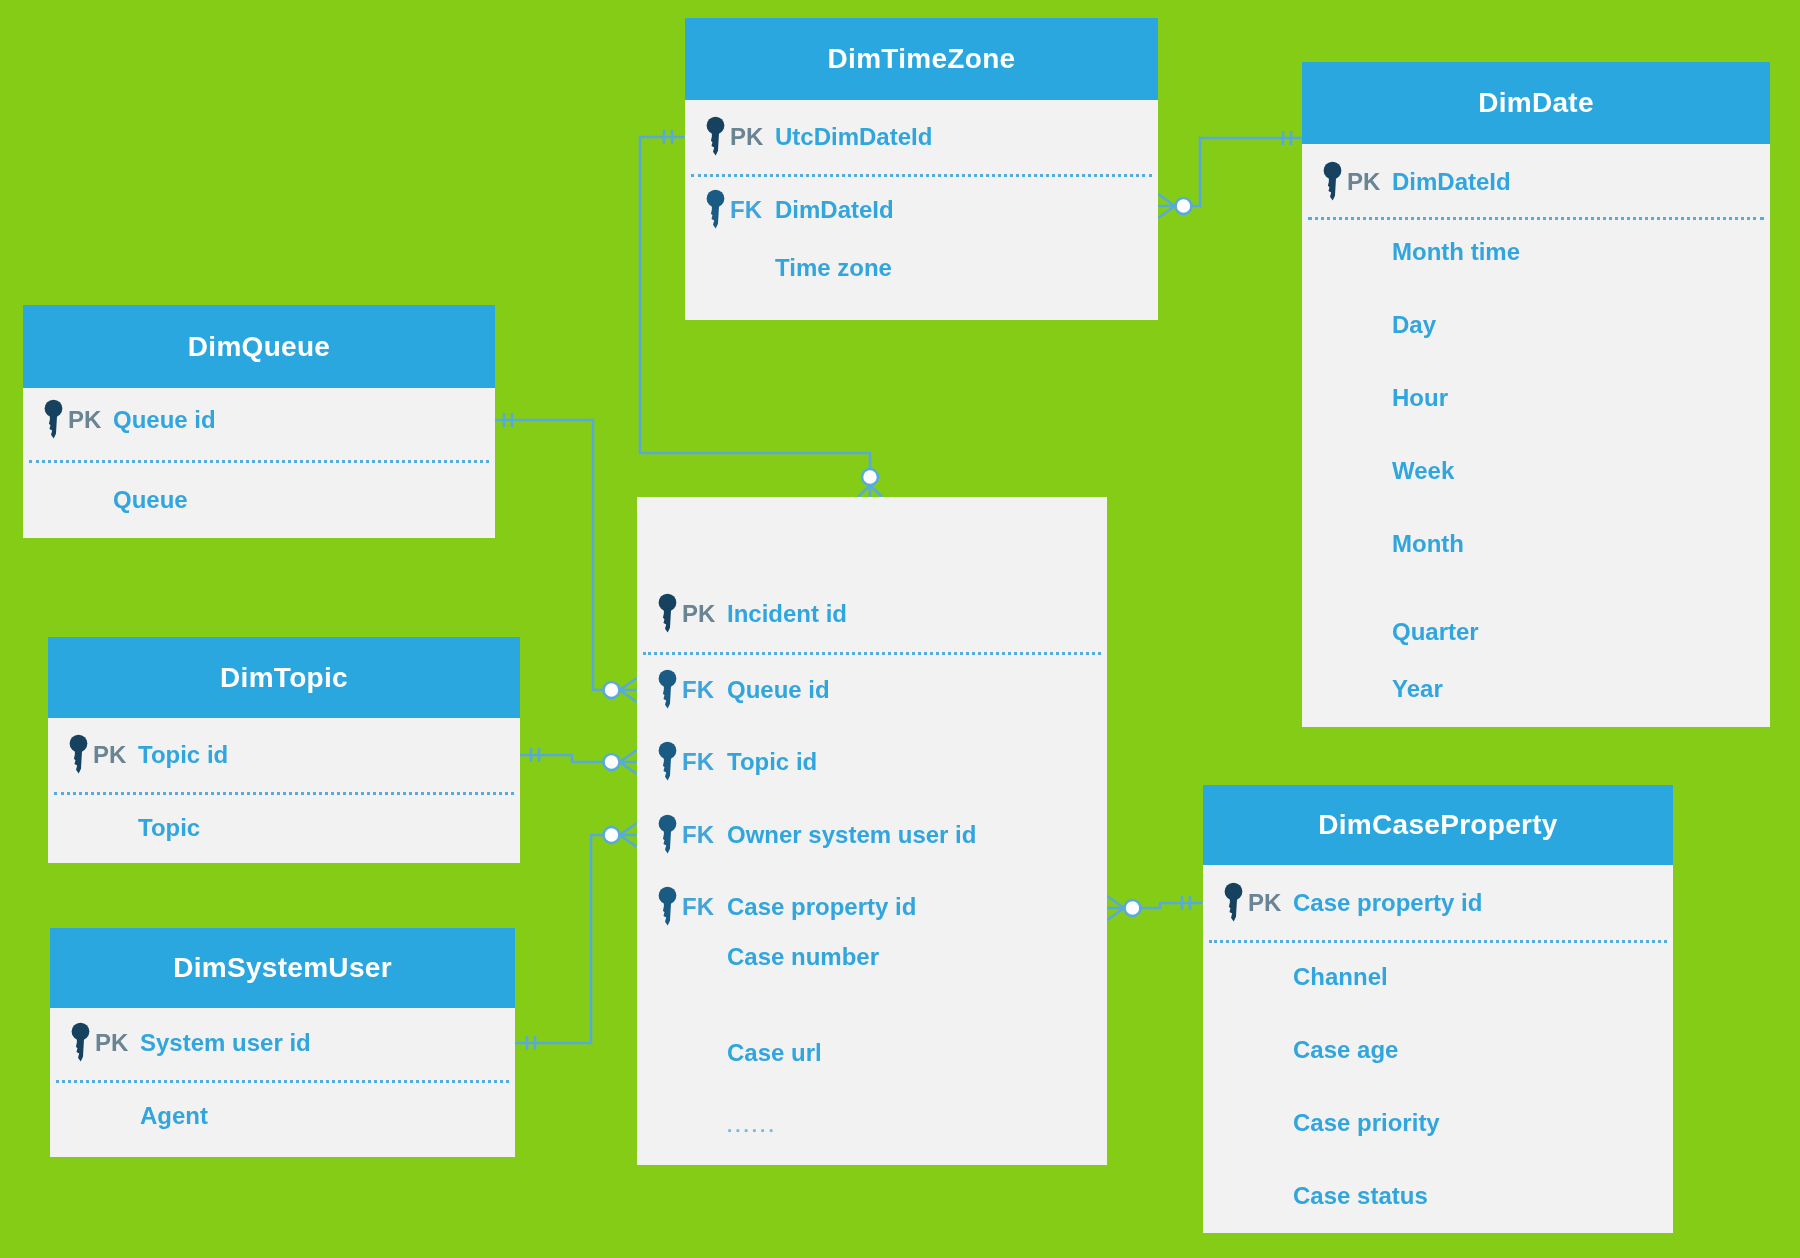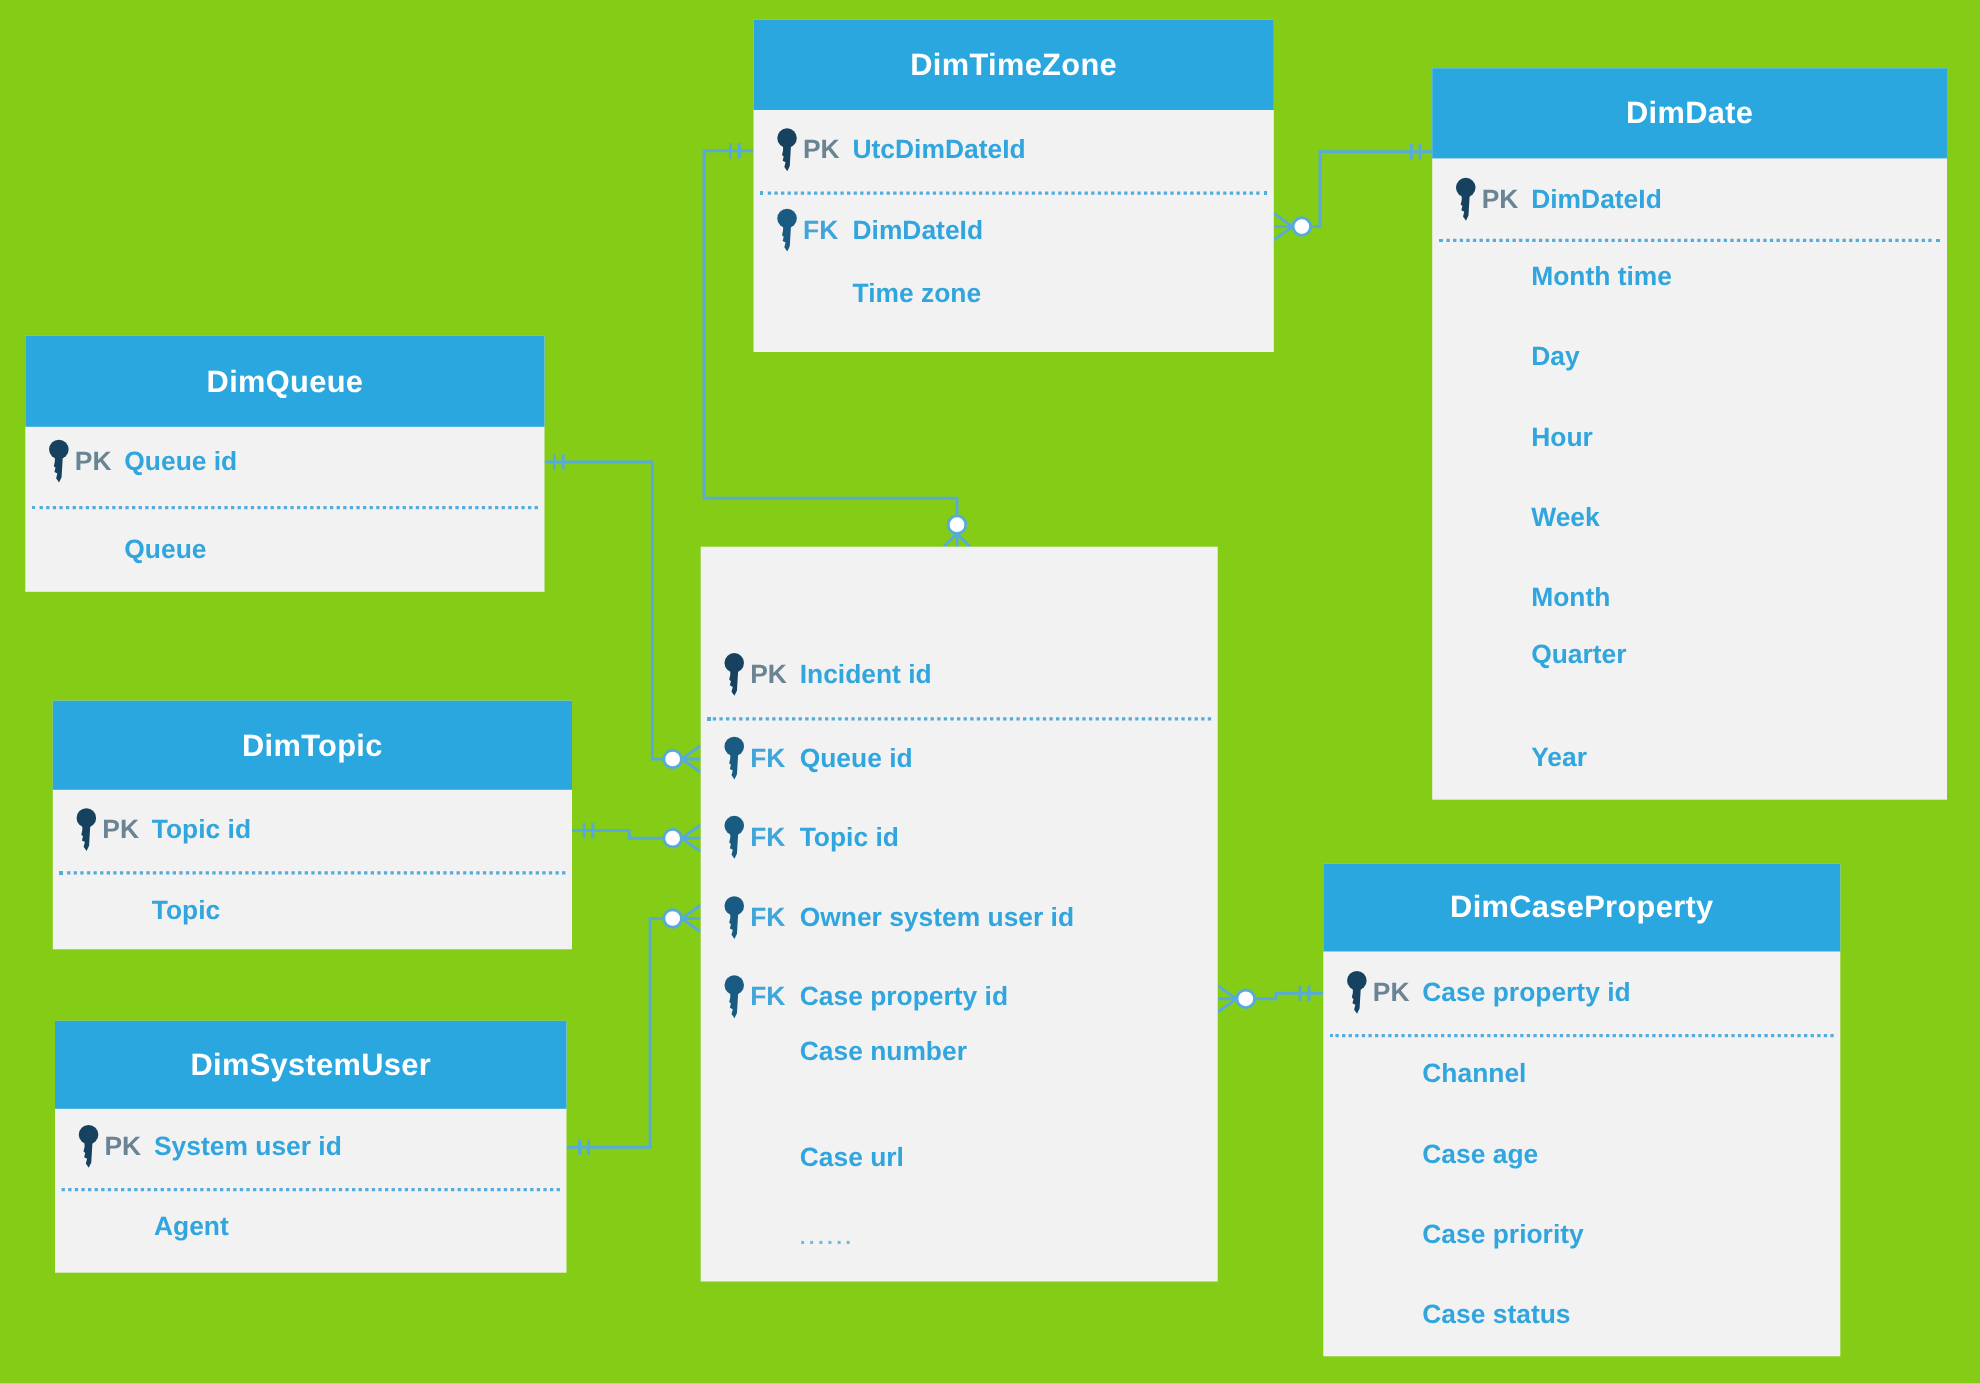--- a/index.html
+++ b/index.html
@@ -124,21 +124,21 @@
         </div>
         <div class="row" style="top: 314px;">
           <span class="attr">Hour</span>
         </div>
         <div class="row" style="top: 387px;">
           <span class="attr">Week</span>
         </div>
         <div class="row" style="top: 460px;">
           <span class="attr">Month</span>
         </div>
-        <div class="row" style="top: 512px;">
+        <div class="row" style="top: 548px;">
           <span class="attr">Quarter</span>
         </div>
         <div class="row" style="top: 605px;">
           <span class="attr">Year</span>
         </div>
       </div>
       <div class="tbl" style="left: 23px; top: 305px; width: 472px; height: 233px;">
         <div class="tbl-header" style="height: 83px;">DimQueue</div>
         <div class="row" style="top: 93px;">
           <span class="key-icon"><svg viewBox="0 0 22 44" width="21" height="42" fill="#16415F" stroke="none">

